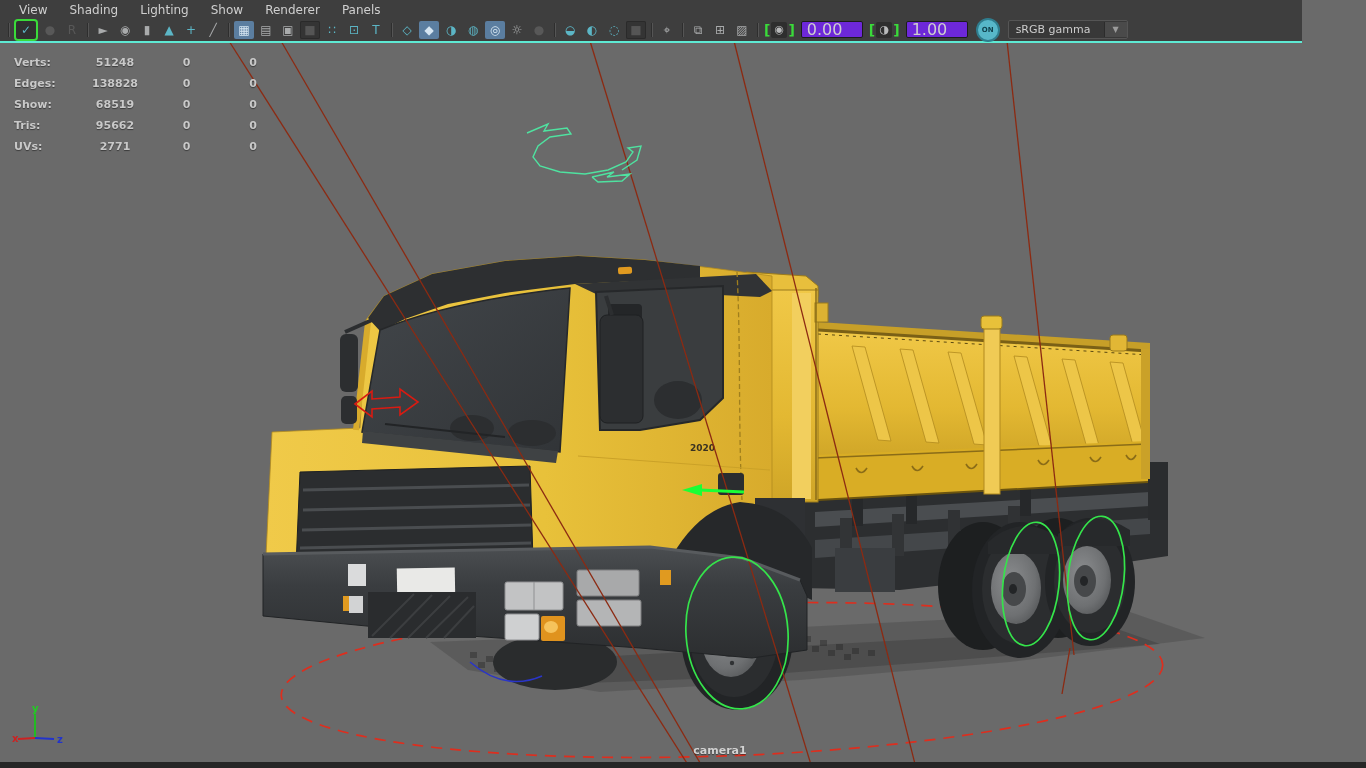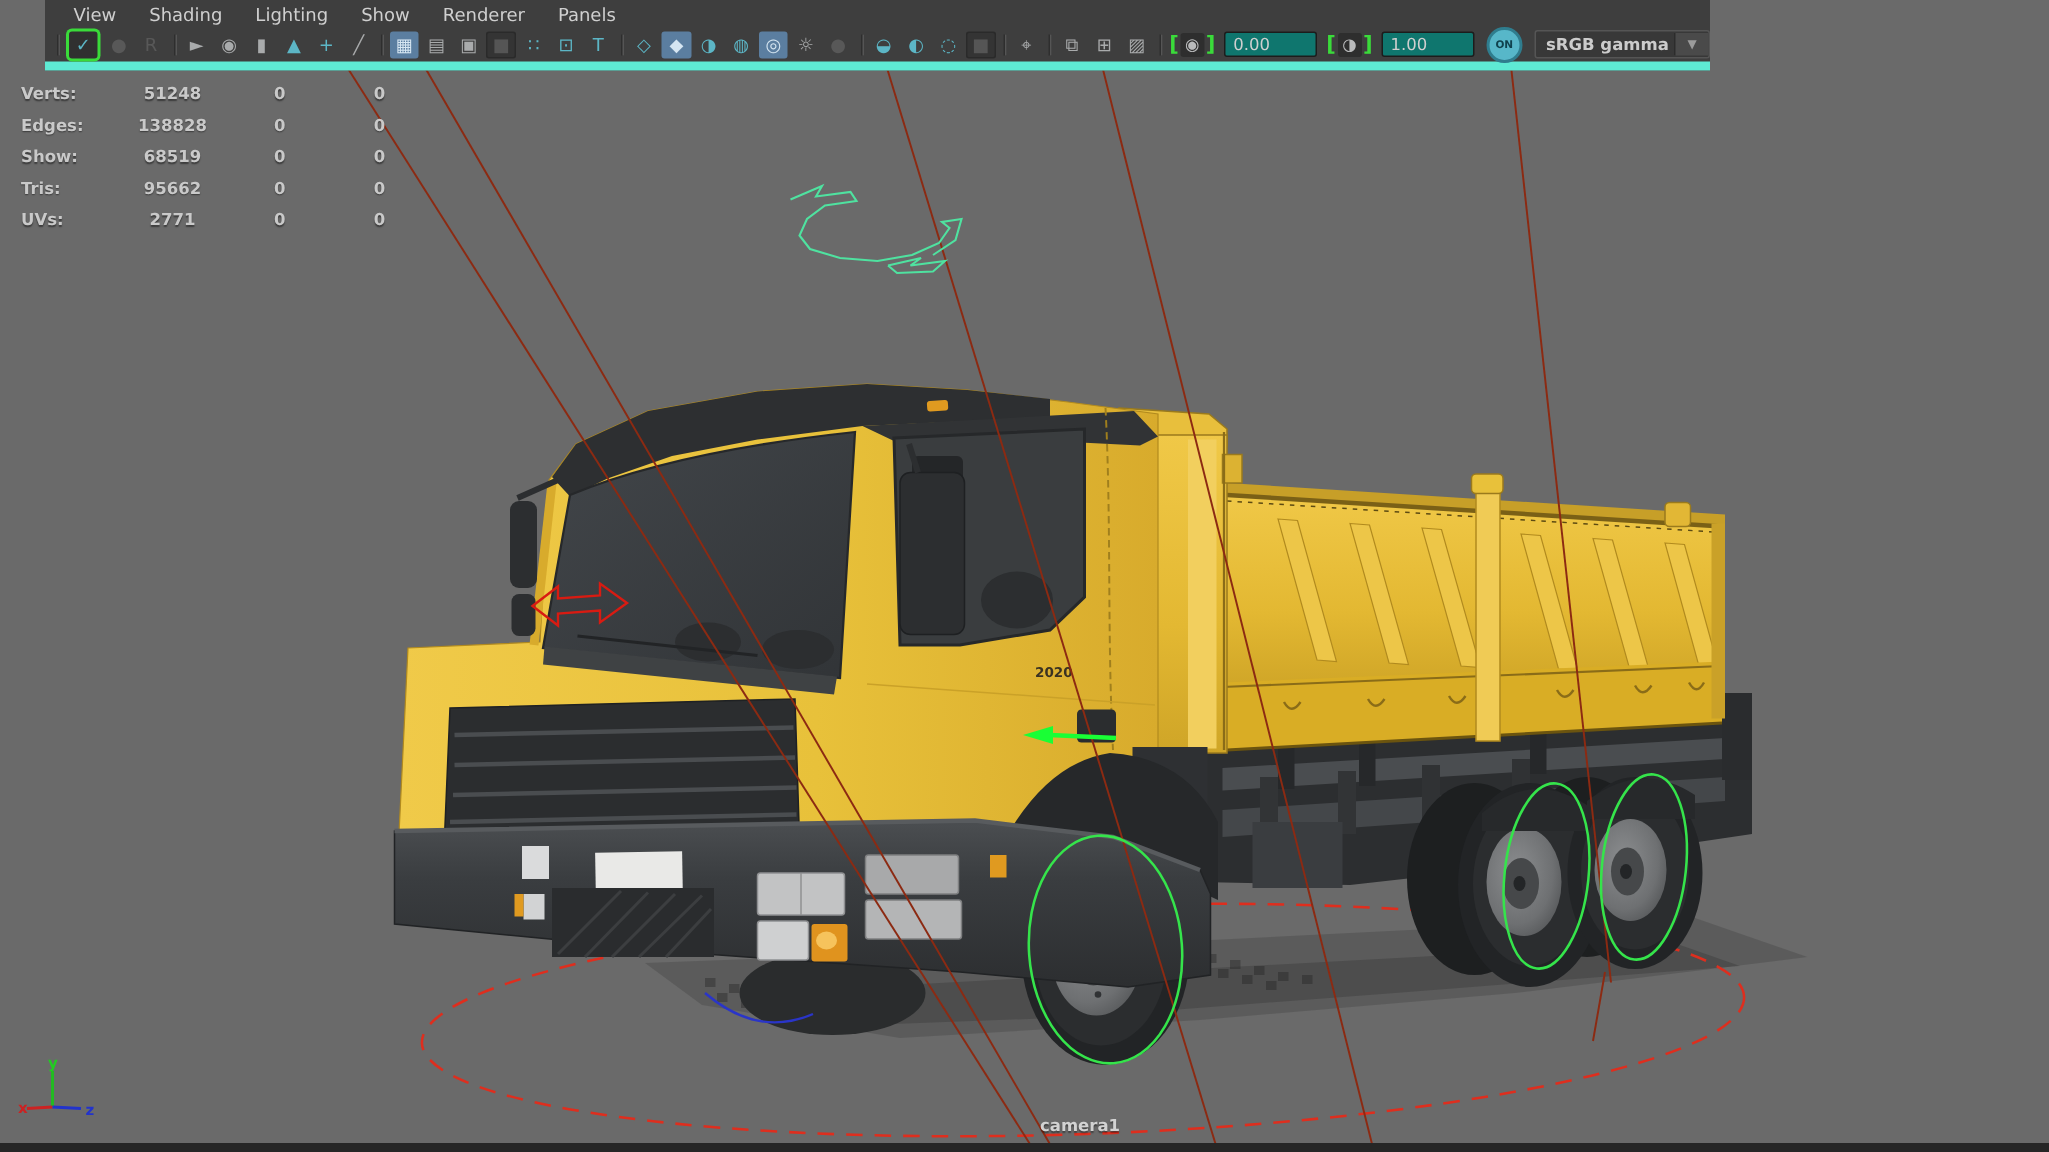--- a/index.html
+++ b/index.html
@@ -1,45 +1,45 @@
 <!DOCTYPE html>
 <html><head>
 <meta charset="utf-8">
 <style>
   html,body{margin:0;padding:0;background:#6a6a6a;width:1366px;height:768px;overflow:hidden;
     font-family:"DejaVu Sans","Liberation Sans",sans-serif;}
   #stage{position:relative;width:1366px;height:768px;background:#6a6a6a;}
 
   
-  #topbars{position:absolute;left:0;top:0;width:1110px;height:41px;background:#3e3e3e;z-index:30;
-    border-bottom:6px solid #5eead4;margin-left:30px;}
+  #topbars{position:absolute;left:0;top:0;width:1302px;height:41px;background:#3e3e3e;z-index:30;
+    border-bottom:2px solid #5eead4;}
   #menubar{display:flex;align-items:center;height:19px;padding-left:8px;}
   .menu-item{color:#cfcfcf;font-size:12px;padding:1px 11px;cursor:default;}
   #toolbar{display:flex;align-items:center;height:21px;padding-left:4px;}
   .tb-sep{width:9px;height:16px;position:relative;}
   .tb-sep::after{content:"";position:absolute;left:4px;top:1px;width:1px;height:14px;background:#2e2e2e;border-right:1px solid #555;}
   .tb-icon{width:20px;height:18px;margin:0 1px;display:flex;align-items:center;justify-content:center;
     font-size:12px;line-height:1;color:#9a9a9a;border-radius:2px;cursor:pointer;}
   .tb-icon.teal{color:#5cb6c6;}
   .tb-icon.gray{color:#a9abac;}
   .tb-icon.dim{color:#585858;}
   .tb-icon.active{background:#5b7ea0;color:#d6e6f2;}
   .tb-icon.pressed{background:#343434;color:#555;box-shadow:inset 0 0 0 1px #2a2a2a;}
   .tb-icon.green-border{box-shadow:0 0 0 2px #3adb3a;background:#303030;color:#5cb6c6;margin:0 3px;}
   .tb-bracket{display:flex;align-items:center;margin:0 2px;cursor:pointer;}
   .tb-bracket .br{color:#3adb3a;font-weight:bold;font-size:14px;line-height:1;}
   .tb-bracket .g{width:16px;height:16px;display:flex;align-items:center;justify-content:center;
     background:#2e2e2e;color:#b9babb;font-size:11px;border-radius:2px;margin:0 1px;}
-  .tb-field{width:50px;height:15px;margin:0 4px;background:#0f766e;border:1px solid #1c1c1c;
-    color:#cfcfcf;font-size:11px;font-family:"DejaVu Sans","Liberation Sans",sans-serif;padding:0 5px;border-radius:2px;}
+  .tb-field{width:50px;height:15px;margin:0 4px;background:#6d28d9;border:1px solid #1c1c1c;
+    color:#cfcfcf;font-size:16px;font-family:"DejaVu Sans","Liberation Sans",sans-serif;padding:0 5px;border-radius:2px;}
   .tb-toggle{width:20px;height:20px;border-radius:50%;background:#57b7c9;border:2px solid #2f7d8e;
     color:#10424e;font-size:7px;font-weight:bold;display:flex;align-items:center;justify-content:center;margin:0 4px;cursor:pointer;}
   .tb-dropdown{display:flex;align-items:center;height:17px;width:118px;background:#383838;
     border:1px solid #555;border-radius:2px;margin-left:4px;cursor:pointer;}
-  .tb-dropdown .lbl{flex:1;color:#cccccc;font-size:11px;padding-left:7px;font-weight:bold;}
+  .tb-dropdown .lbl{flex:1;color:#cccccc;font-size:11px;padding-left:7px;}
   .tb-dropdown .arrowbox{width:22px;height:15px;background:#4a4a4a;border-left:1px solid #2c2c2c;
     display:flex;align-items:center;justify-content:center;color:#9b9b9b;font-size:8px;}
 
   
   #hud{position:absolute;left:14px;top:52px;z-index:20;}
   .hud-row{display:grid;grid-template-columns:62px 78px 65px 68px;height:21px;align-items:center;
     font-size:11px;font-weight:bold;color:#c9c9c9;text-shadow:0 1px 1px rgba(0,0,0,.45);}
   .hud-row .v{text-align:center;}
 
   

